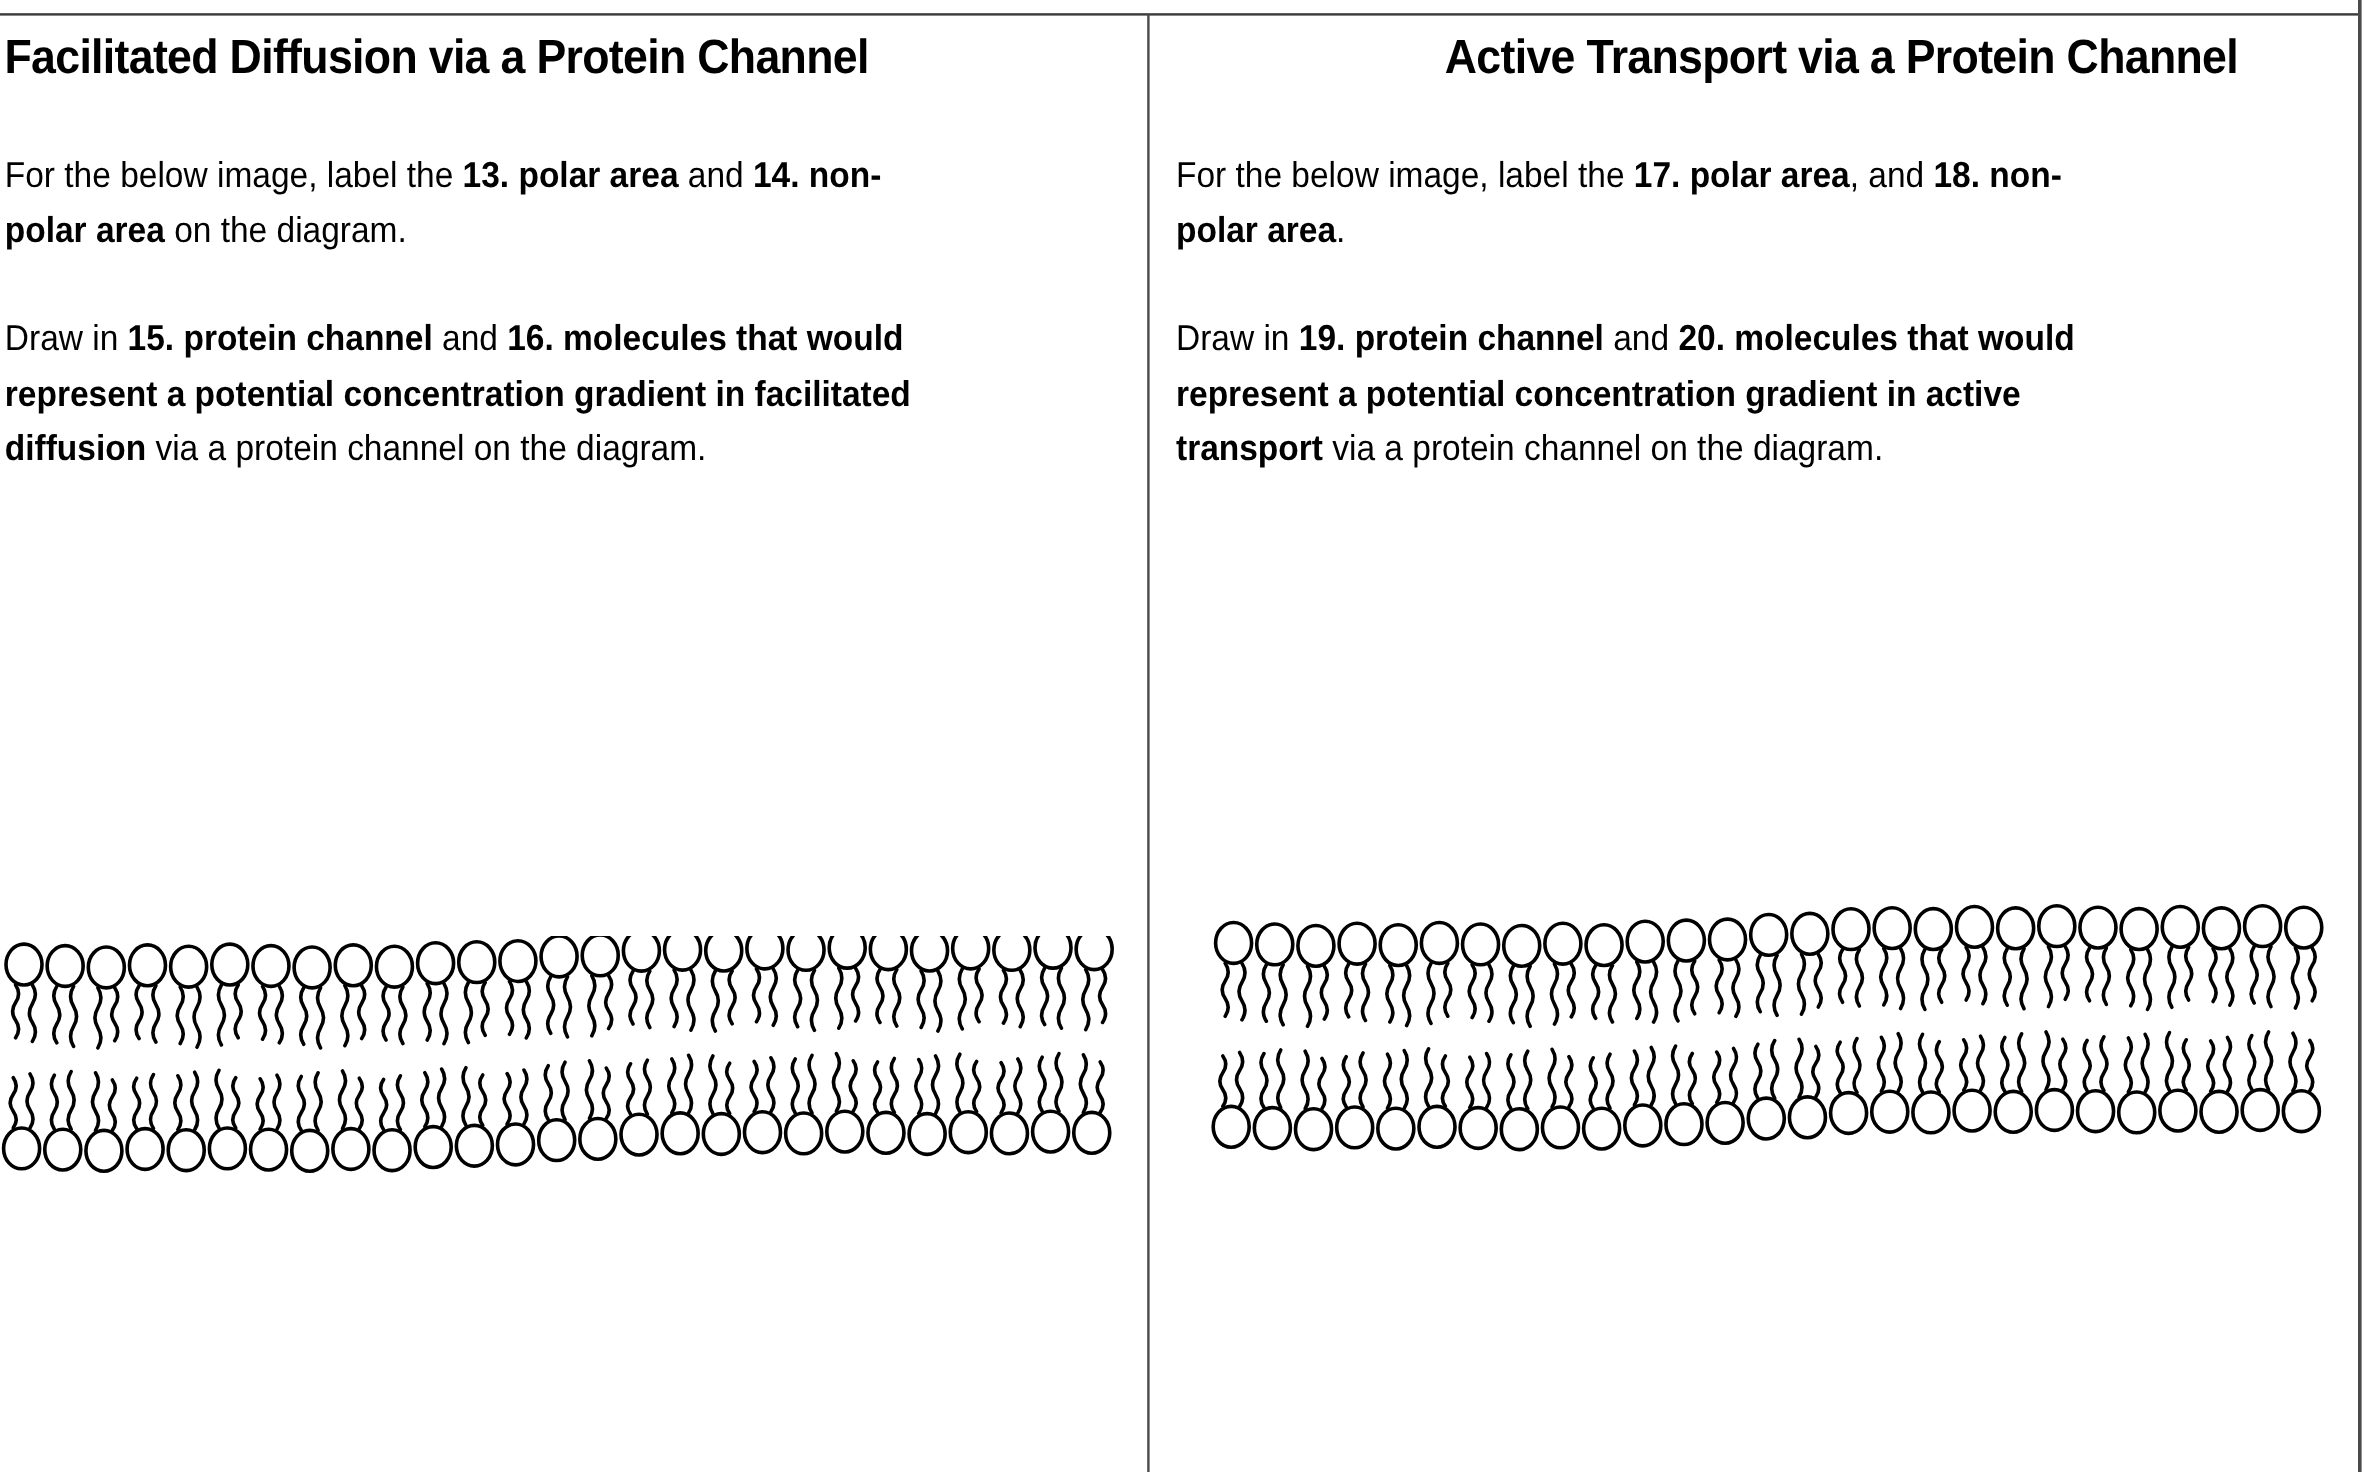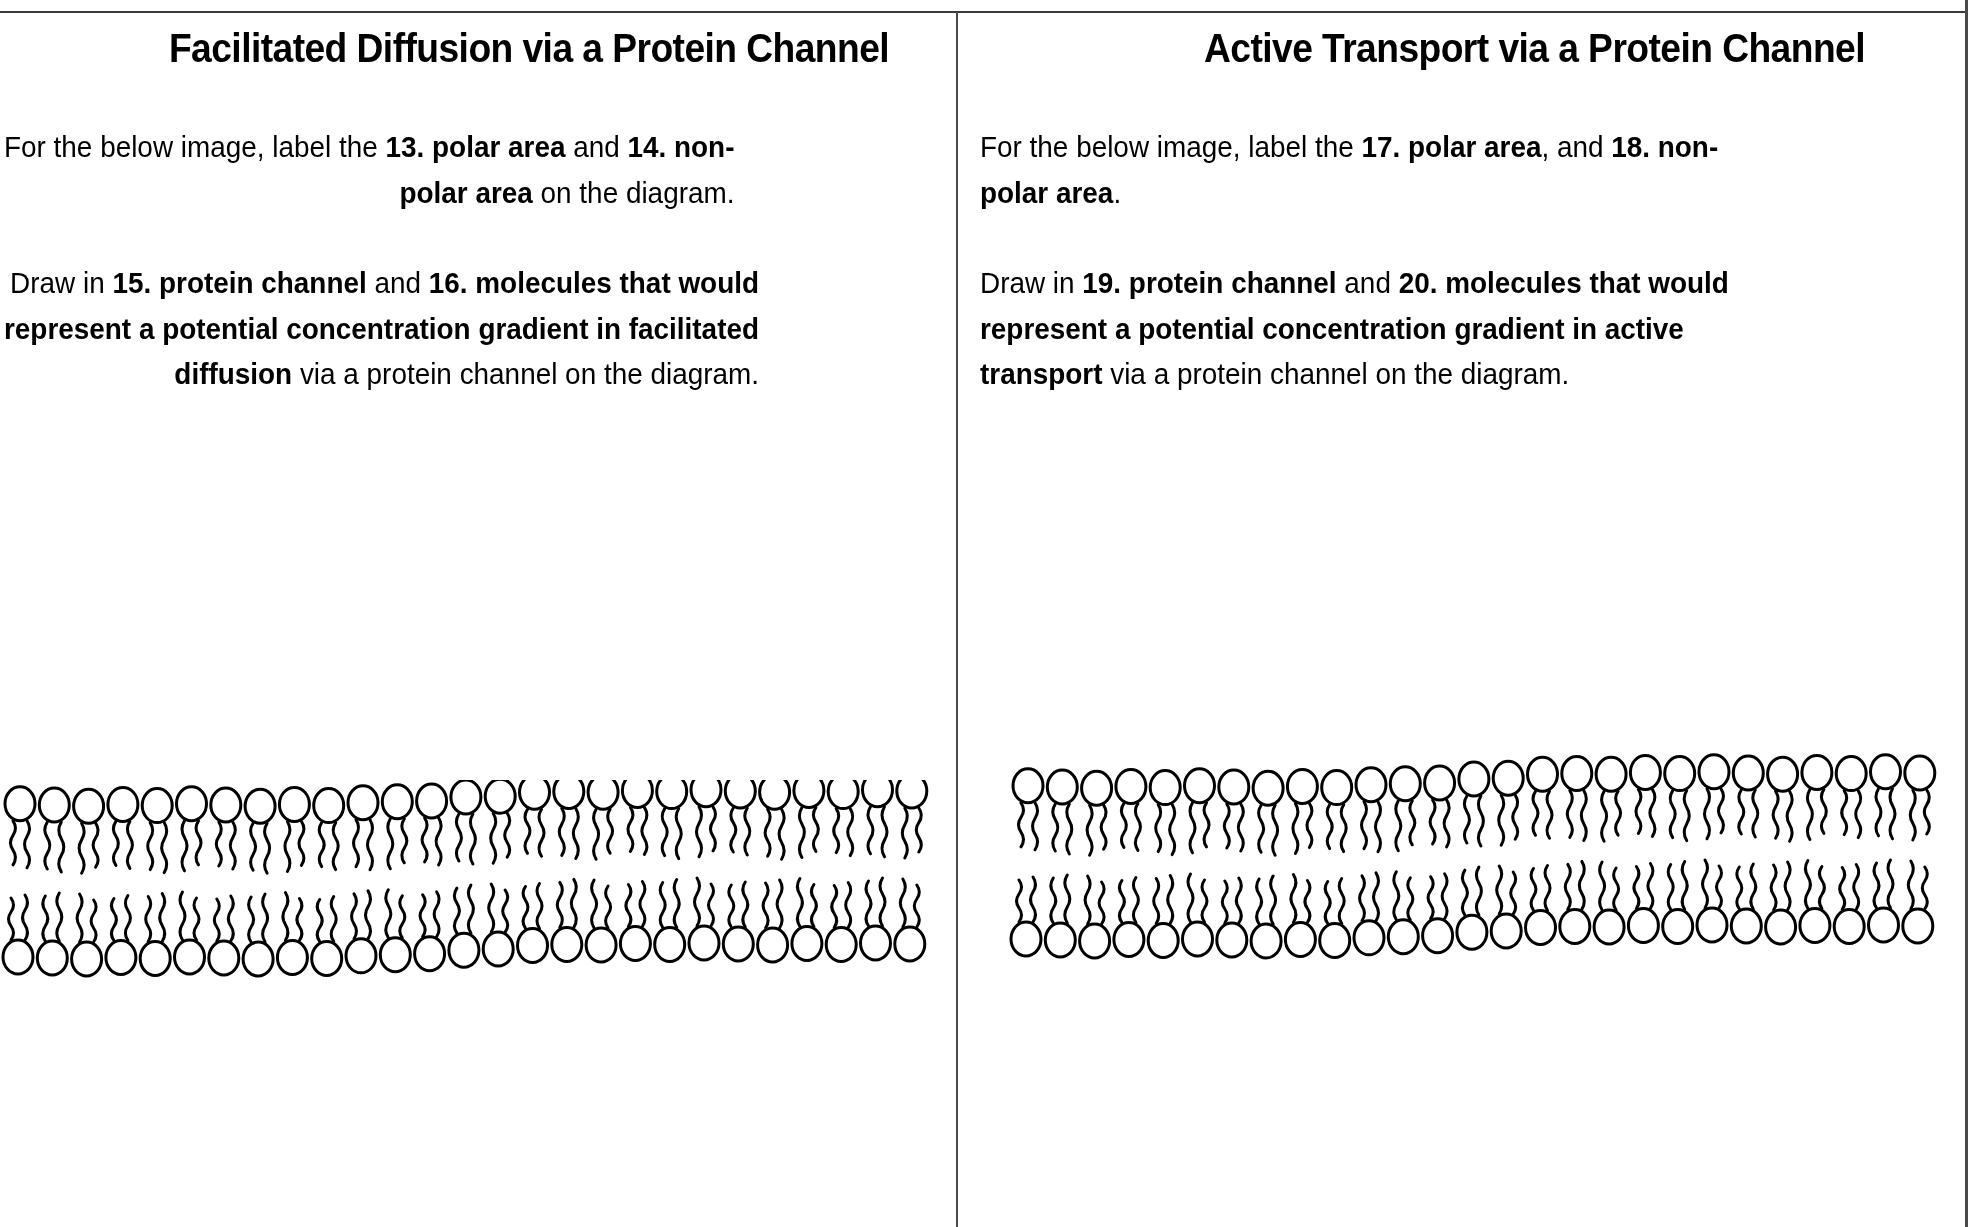--- a/index.html
+++ b/index.html
@@ -2,21 +2,21 @@
 <html><head>
 <meta charset="utf-8">
 <style>
   html, body { margin:0; padding:0; background:#ffffff; }
   body { width:1982px; height:1227px; position:relative; overflow:hidden;
          font-family:"Liberation Sans", "DejaVu Sans", sans-serif; color:#000; }
   .top-rule { position:absolute; left:0; top:11px; width:1967px; height:2px; background:#3a3a3a; }
   .divider { position:absolute; left:956px; top:12px; width:2px; height:1215px; background:#4a4a4a; }
   .right-rule { position:absolute; left:1965px; top:0; width:3px; height:1227px; background:#4a4a4a; }
   .col { position:absolute; top:13px; }
-  .col-left { left:0; width:956px;text-align:right; }
+  .col-left { left:0; width:956px; }
   .col-right { left:958px; width:1153px; }
   .title { font-weight:bold; font-size:40px; line-height:70px; margin:0; white-space:nowrap; letter-spacing:-0.6px; }
   .col-left .title { padding-left:4px; transform:scaleX(0.93); transform-origin:left; }
   .col-right .title { text-align:center; transform:scaleX(0.93); transform-origin:center; }
   .para { position:absolute; font-size:30px; line-height:45.5px; margin:0; transform:scaleX(0.93); transform-origin:left; white-space:nowrap; }
   .para b { font-weight:bold; }
   .col-left .p1 { left:4px; top:111px; }
   .col-left .p2 { left:4px; top:247px; }
   .col-right .p1 { left:22px; top:111px; }
   .col-right .p2 { left:22px; top:247px; }

